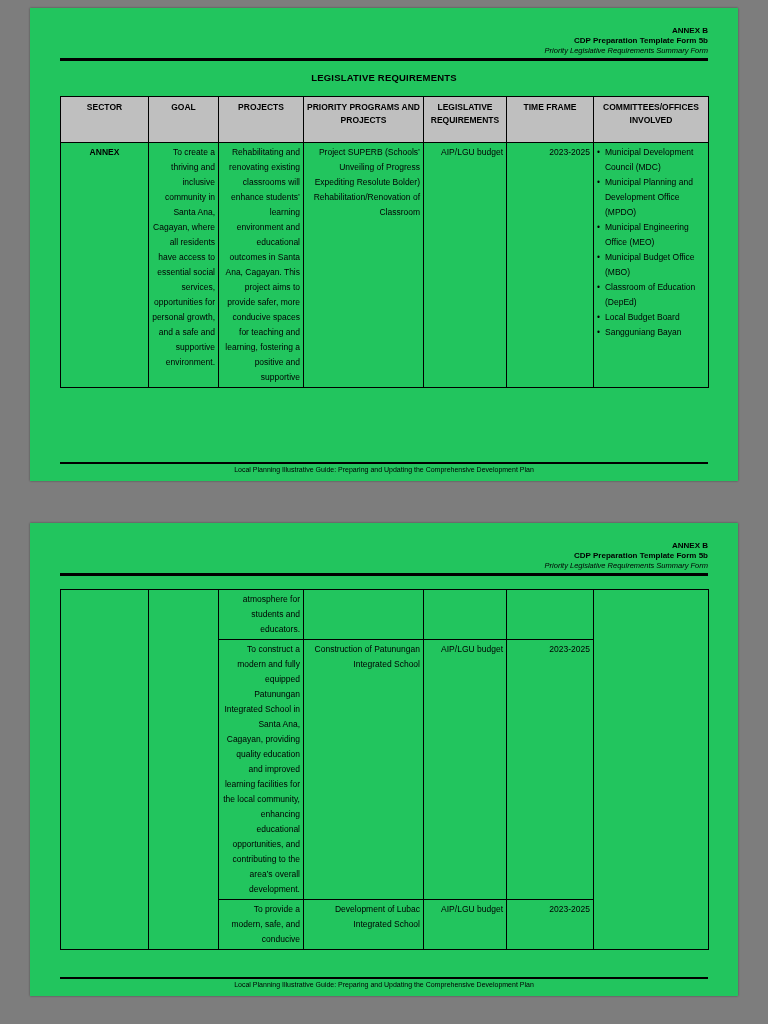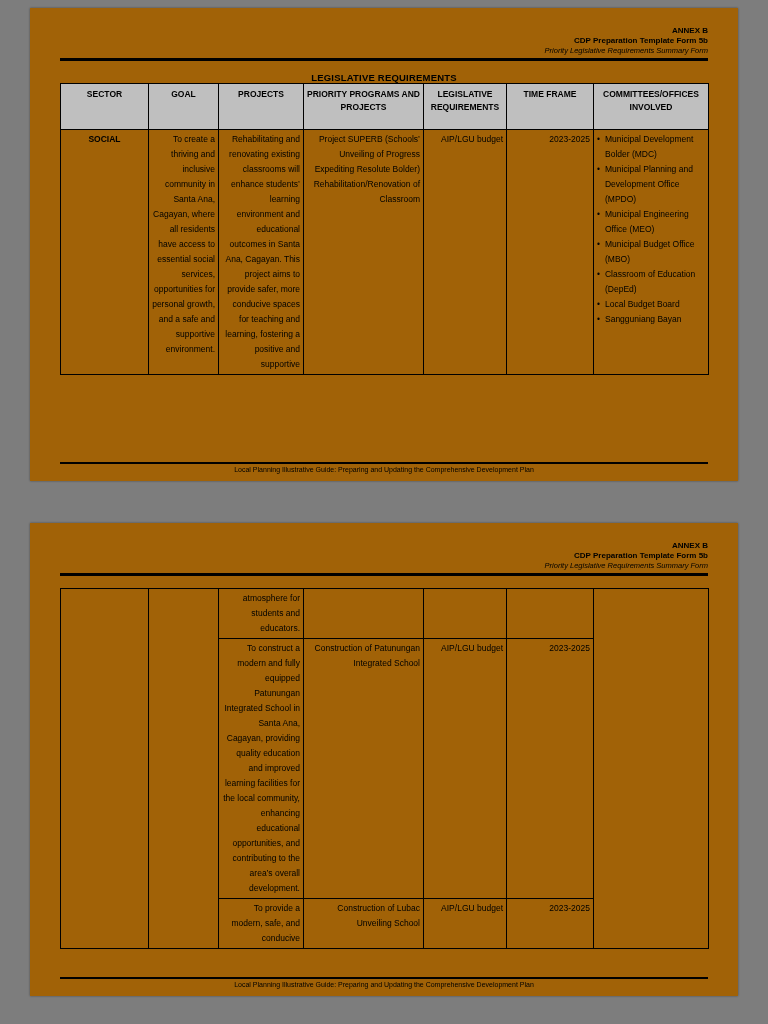--- a/index.html
+++ b/index.html
@@ -5,42 +5,42 @@
   * { margin:0; padding:0; box-sizing:border-box; }
   html,body { width:768px; height:1024px; }
   body {
     background:#7d7d7d;
     font-family:"Liberation Sans", sans-serif;
     color:#000;
     overflow:hidden;
   }
   .page {
     width:708px; height:473px;
-    background:#a16207;
+    background:#22c55e;
     margin:0 auto;
     position:relative;
     padding:18px 30px 0 30px;
     box-shadow:0 0 2px rgba(0,0,0,.4);
   }
   .page-1 { margin-top:8px; }
   .page-2 { margin-top:42px; }
 
   .doc-header { text-align:right; line-height:1.25; }
   .doc-header .annex { font-size:8px; font-weight:bold; }
   .doc-header .form  { font-size:8px; font-weight:bold; }
   .doc-header .sub   { font-size:7.5px; font-style:italic; }
   .hrule { height:2.5px; background:#000; margin-top:3px; }
 
   .page-title {
     text-align:center; font-weight:bold; font-size:9.5px;
     margin-top:11px; letter-spacing:.2px;
   }
 
   table.req {
-    width:648px; 
+    width:648px; margin-top:13px;
     border-collapse:collapse; table-layout:fixed;
     font-size:8.5px; line-height:15px;
   }
   table.req td, table.req th { border:1px solid #000; vertical-align:top; padding:2px 3px; }
   table.req th {
     background:#bfbfbf; font-weight:bold; text-align:center;
     height:46px; font-size:8.5px; line-height:13px; padding-top:4px;
   }
   td.c { text-align:right; }
   td.sector { text-align:center; font-weight:bold; }
@@ -86,31 +86,31 @@
         <tr>
       <th>SECTOR</th>
       <th>GOAL</th>
       <th>PROJECTS</th>
       <th>PRIORITY PROGRAMS AND PROJECTS</th>
       <th>LEGISLATIVE REQUIREMENTS</th>
       <th>TIME FRAME</th>
       <th>COMMITTEES/OFFICES INVOLVED</th>
     </tr>
     <tr>
-      <td class="sector">SOCIAL</td>
+      <td class="sector">ANNEX</td>
       <td class="c">To create a thriving and inclusive community in Santa Ana, Cagayan, where all residents have access to essential social services, opportunities for personal growth, and a safe and supportive environment.</td>
       <td class="c">Rehabilitating and renovating existing classrooms will enhance students’ learning environment and educational outcomes in Santa Ana, Cagayan. This project aims to provide safer, more conducive spaces for teaching and learning, fostering a positive and supportive</td>
       <td class="c">Project SUPERB (Schools’ Unveiling of Progress Expediting Resolute Bolder) Rehabilitation/Renovation of Classroom</td>
       <td class="c">AIP/LGU budget</td>
       <td class="c">2023-2025</td>
       <td class="committees">
         <ul class="bullets">
           <li>
                 <span class="dot">•</span>
-                <span class="txt">Municipal Development Bolder (MDC)</span>
+                <span class="txt">Municipal Development Council (MDC)</span>
               </li>
           <li>
                 <span class="dot">•</span>
                 <span class="txt">Municipal Planning and Development Office (MPDO)</span>
               </li>
           <li>
                 <span class="dot">•</span>
                 <span class="txt">Municipal Engineering Office (MEO)</span>
               </li>
           <li>
@@ -171,21 +171,21 @@
       <td rowspan="3"></td>
     </tr>
     <tr>
       <td class="c">To construct a modern and fully equipped Patunungan Integrated School in Santa Ana, Cagayan, providing quality education and improved learning facilities for the local community, enhancing educational opportunities, and contributing to the area’s overall development.</td>
       <td class="c">Construction of Patunungan Integrated School</td>
       <td class="c">AIP/LGU budget</td>
       <td class="c">2023-2025</td>
     </tr>
     <tr>
       <td class="c rowC">To provide a modern, safe, and conducive</td>
-      <td class="c rowC">Construction of Lubac Unveiling School</td>
+      <td class="c rowC">Development of Lubac Integrated School</td>
       <td class="c rowC">AIP/LGU budget</td>
       <td class="c rowC">2023-2025</td>
     </tr>
   </tbody>
     </table>
 
   <div class="page-footer">
     <div class="frule"></div>
     <div class="ftext">Local Planning Illustrative Guide: Preparing and Updating the Comprehensive Development Plan</div>
   </div>

